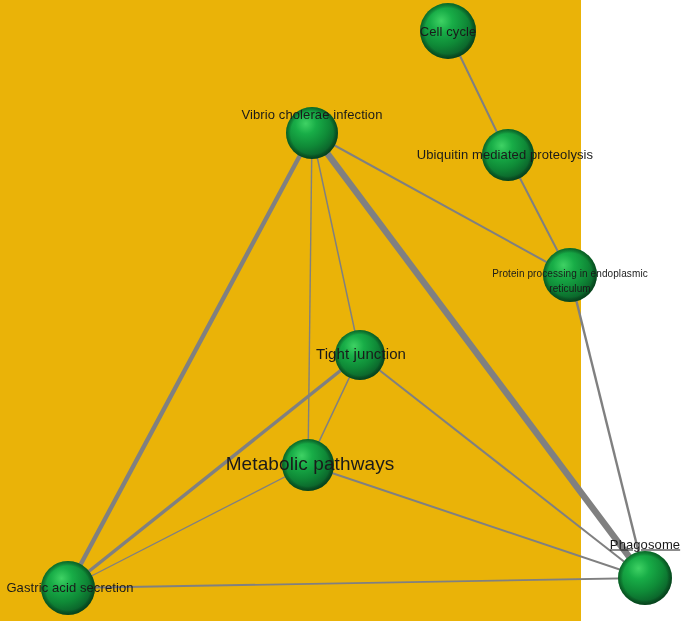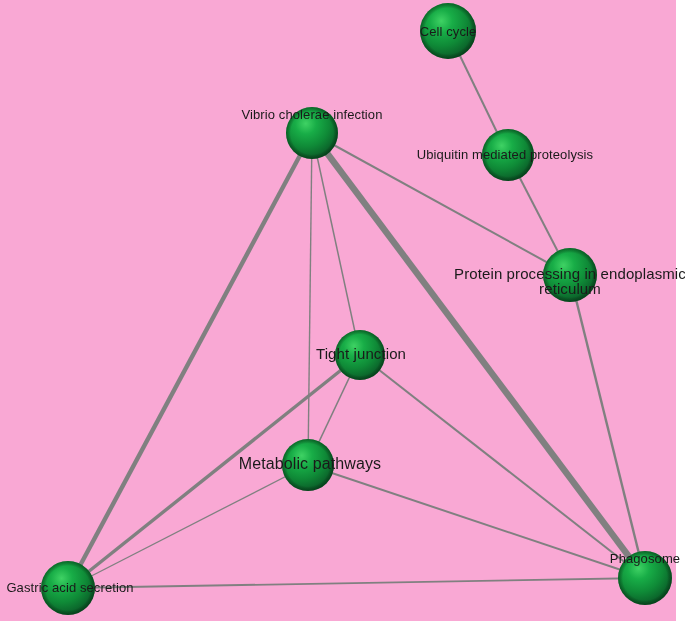--- a/index.html
+++ b/index.html
@@ -9,23 +9,23 @@
     background: #ffffff;
   }
   body {
     width: 685px;
     height: 621px;
     font-family: "Liberation Sans", sans-serif;
     overflow: hidden;
   }
   #graph-canvas {
     position: relative;
-    width: 676px;
+    width: 581px;
     height: 621px;
-    background: #f9a8d4;
+    background: #eab308;
   }
   #graph-svg {
     position: absolute;
     top: 0;
     left: 0;
     width: 685px;
     height: 621px;
   }
   .node-label {
     position: absolute;
@@ -89,20 +89,20 @@
         <circle cx="68" cy="588" r="27" fill="url(#node-sphere-grad)"></circle>
         <circle cx="68" cy="588" r="27" fill="url(#node-rim-grad)"></circle>
         <circle cx="645" cy="578" r="27" fill="url(#node-sphere-grad)"></circle>
         <circle cx="645" cy="578" r="27" fill="url(#node-rim-grad)"></circle>
       </g>
   </svg>
   <div id="labels-layer">
       <div class="node-label" style="left: 448px; top: 31px; color: rgb(26, 26, 26); font-size: 13px;">Cell cycle</div>
       <div class="node-label" style="left: 312px; top: 114px; color: rgb(26, 26, 26); font-size: 13px; text-align: right;">Vibrio cholerae infection</div>
       <div class="node-label" style="left: 502px; top: 154px; color: rgb(26, 26, 26); font-size: 13px; padding-left: 6px;">Ubiquitin mediated proteolysis</div>
-      <div class="node-label" style="left: 570px; top: 281px; color: rgb(26, 26, 26); font-size: 15px;">Protein processing in endoplasmic
+      <div class="node-label" style="left: 570px; top: 281px; color: rgb(26, 26, 26); font-size: 10px;">Protein processing in endoplasmic
 reticulum</div>
       <div class="node-label" style="left: 361px; top: 353px; color: rgb(26, 26, 26); font-size: 15px;">Tight junction</div>
-      <div class="node-label" style="left: 310px; top: 463px; color: rgb(26, 26, 26); font-size: 16px;">Metabolic pathways</div>
+      <div class="node-label" style="left: 310px; top: 463px; color: rgb(26, 26, 26); font-size: 19px;">Metabolic pathways</div>
       <div class="node-label" style="left: 70px; top: 587px; color: rgb(26, 26, 26); font-size: 13px;">Gastric acid secretion</div>
-      <div class="node-label" style="left: 645px; top: 558px; color: rgb(26, 26, 26); font-size: 13px;">Phagosome</div>
+      <div class="node-label" style="left: 645px; top: 544px; color: rgb(26, 26, 26); font-size: 13px; text-decoration: underline;">Phagosome</div>
     </div>
 </div>
 
 </body></html>

